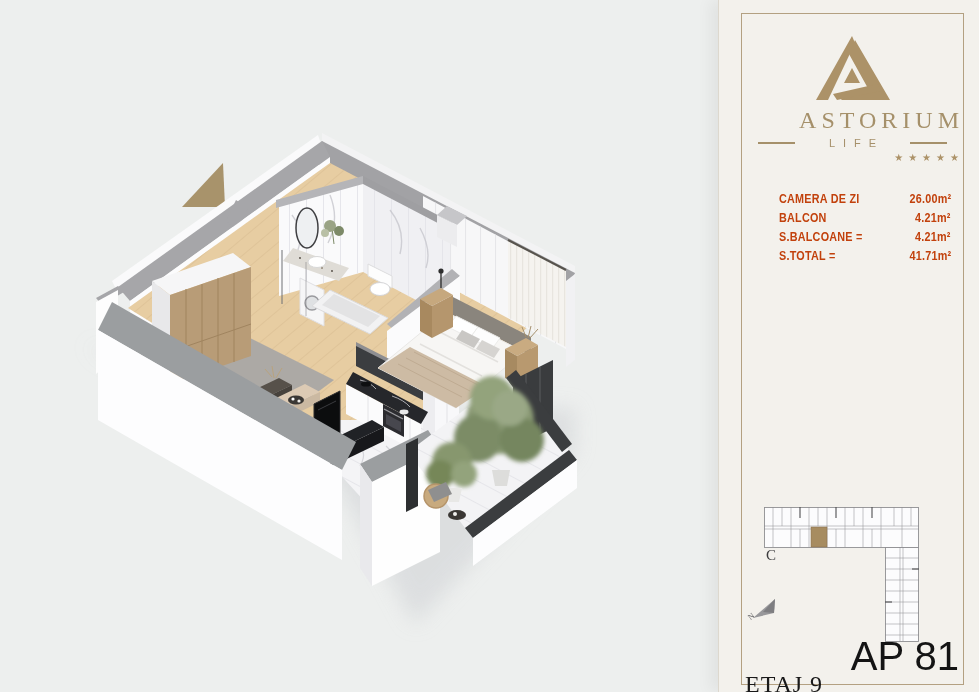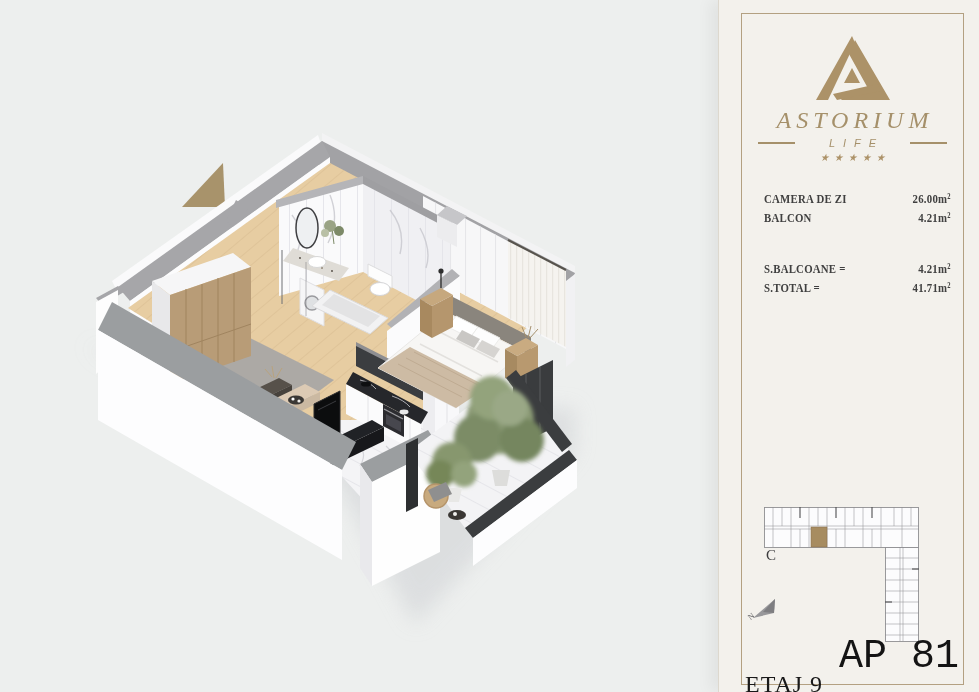--- a/index.html
+++ b/index.html
@@ -3,41 +3,41 @@
 <meta charset="utf-8">
 <style>
   html,body{margin:0;padding:0;background:#dfe1e2;}
   .stage{position:relative;width:979px;height:692px;background:#edefee;overflow:hidden;
          font-family:"Liberation Sans",sans-serif;}
   
   .panel{position:absolute;left:718px;top:0;width:261px;height:692px;background:#f3f1ec;
          border-left:1px solid #ddd8ce;box-shadow:-8px 0 14px rgba(0,0,0,.05);}
   .panel-frame{position:absolute;left:22px;top:13px;right:16px;bottom:7px;
                border:1.5px solid #b3a081;pointer-events:none;}
-  .brand{position:absolute;left:22px;right:16px;top:34px;text-align:center;color:#a5906a;font-style:italic;}
+  .brand{position:absolute;left:22px;right:16px;top:34px;text-align:right;color:#a5906a;}
   .brand svg{display:block;margin:0 auto;}
   .brand-name{font-family:"Liberation Serif",serif;font-size:24px;letter-spacing:5px;
               text-indent:5px;color:#a5906a;margin-top:7px;white-space:nowrap;}
   .life-row{display:flex;align-items:center;justify-content:center;gap:26px;margin-top:3px;}
   .life-row .rule{width:37px;height:1.5px;background:#a5906a;}
   .life-text{font-size:11px;letter-spacing:8px;text-indent:8px;color:#a5906a;font-weight:500;}
   .stars{font-size:10px;letter-spacing:5px;text-indent:5px;color:#ac9268;margin-top:3px;}
-  .areas{position:absolute;left:45px;right:29px;top:189px;color:#404040;font-family:Liberation Serif, serif;}
+  .areas{position:absolute;left:60px;right:29px;top:189px;color:#c2410c;}
   .arow{display:flex;justify-content:space-between;align-items:center;height:19px;
         font-weight:700;font-size:13.5px;}
   .arow .l{transform:scaleX(.8);transform-origin:0 50%;white-space:nowrap;letter-spacing:.3px;}
   .arow .v{transform:scaleX(.8);transform-origin:100% 50%;white-space:nowrap;letter-spacing:.3px;}
-  .totals{margin-top:32px;}
+  .totals{}
   .map-wrap{position:absolute;left:45px;top:504px;}
   .section-label{position:absolute;left:47px;top:547px;font-family:"Liberation Serif",serif;
                  font-size:15px;color:#3c3c3e;}
   .north{position:absolute;left:26px;top:595px;}
   .floor-label{position:absolute;left:26px;top:651px;font-family:"Liberation Serif",serif;
                font-size:24px;letter-spacing:1px;color:#191919;margin-top:20px;}
-  .ap-label{position:absolute;right:21px;top:634px;font-family:Liberation Mono, monospace;
+  .ap-label{position:absolute;right:21px;top:634px;font-family:Liberation Sans, sans-serif;
             font-size:40px;color:#141414;}
   
   .plan{position:absolute;left:0;top:0;width:718px;height:692px;}
 </style>
 </head>
 <body>
 
 <div class="stage">
 
   <svg class="plan" viewBox="0 0 718 692">

